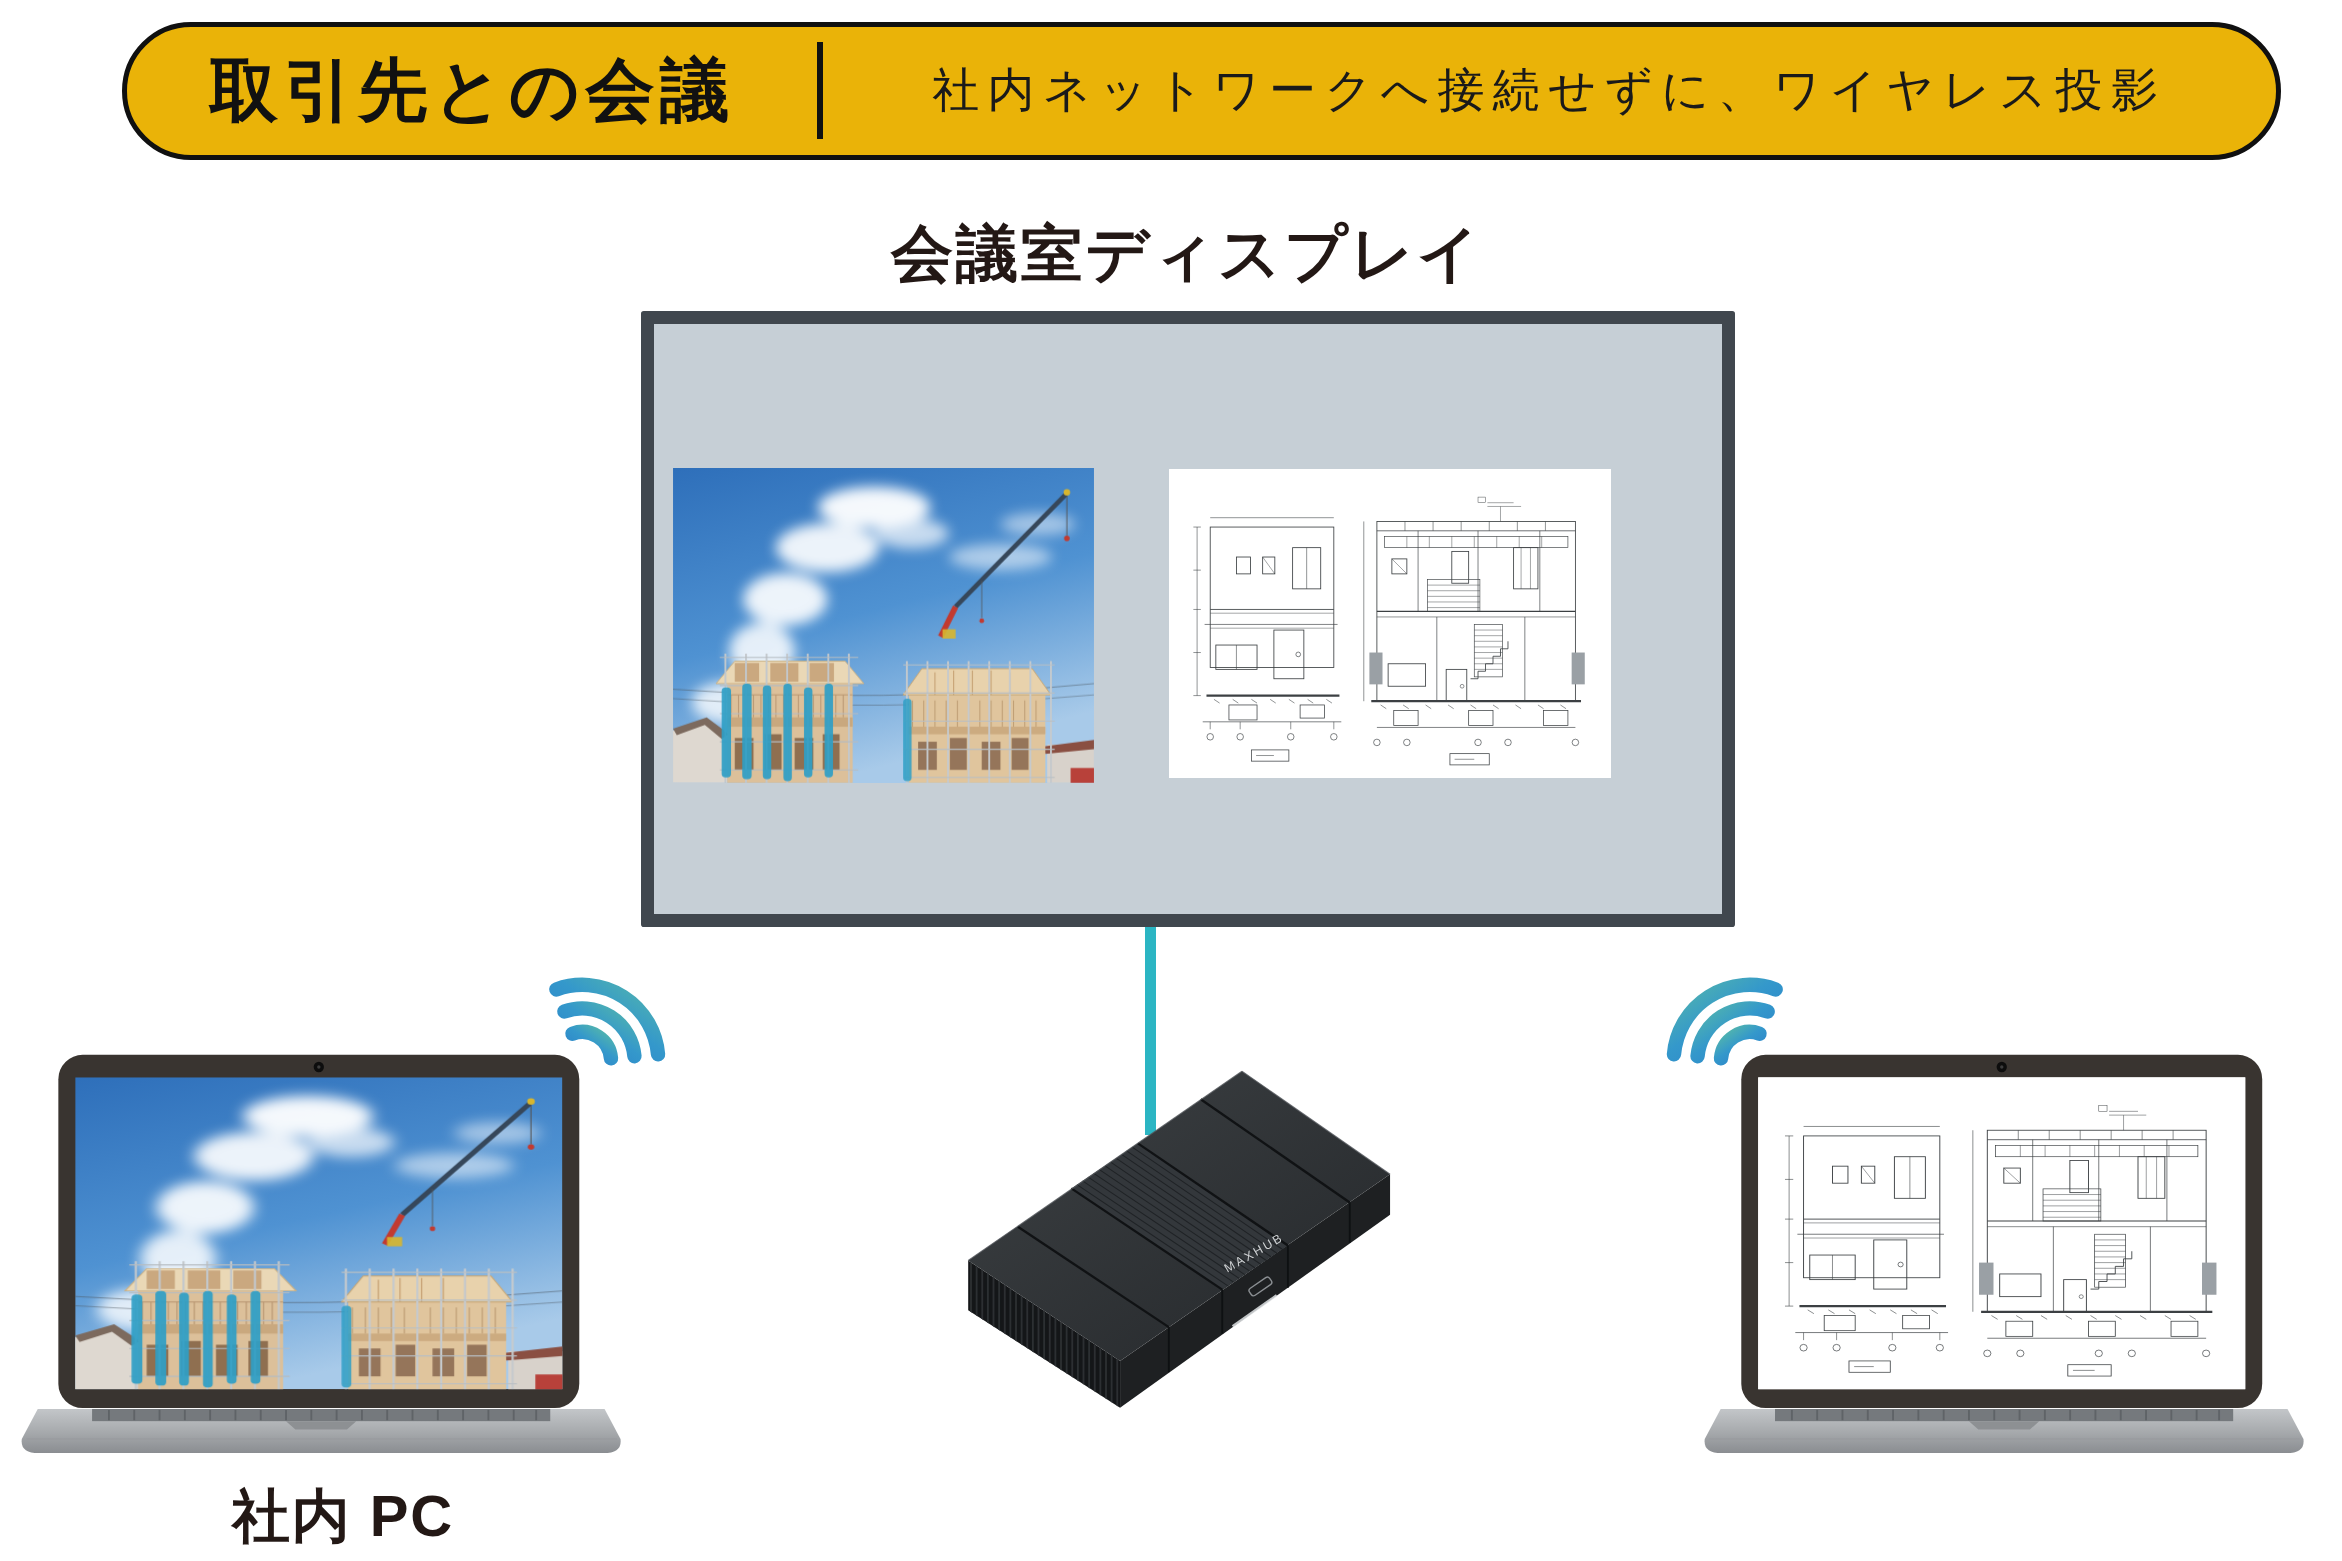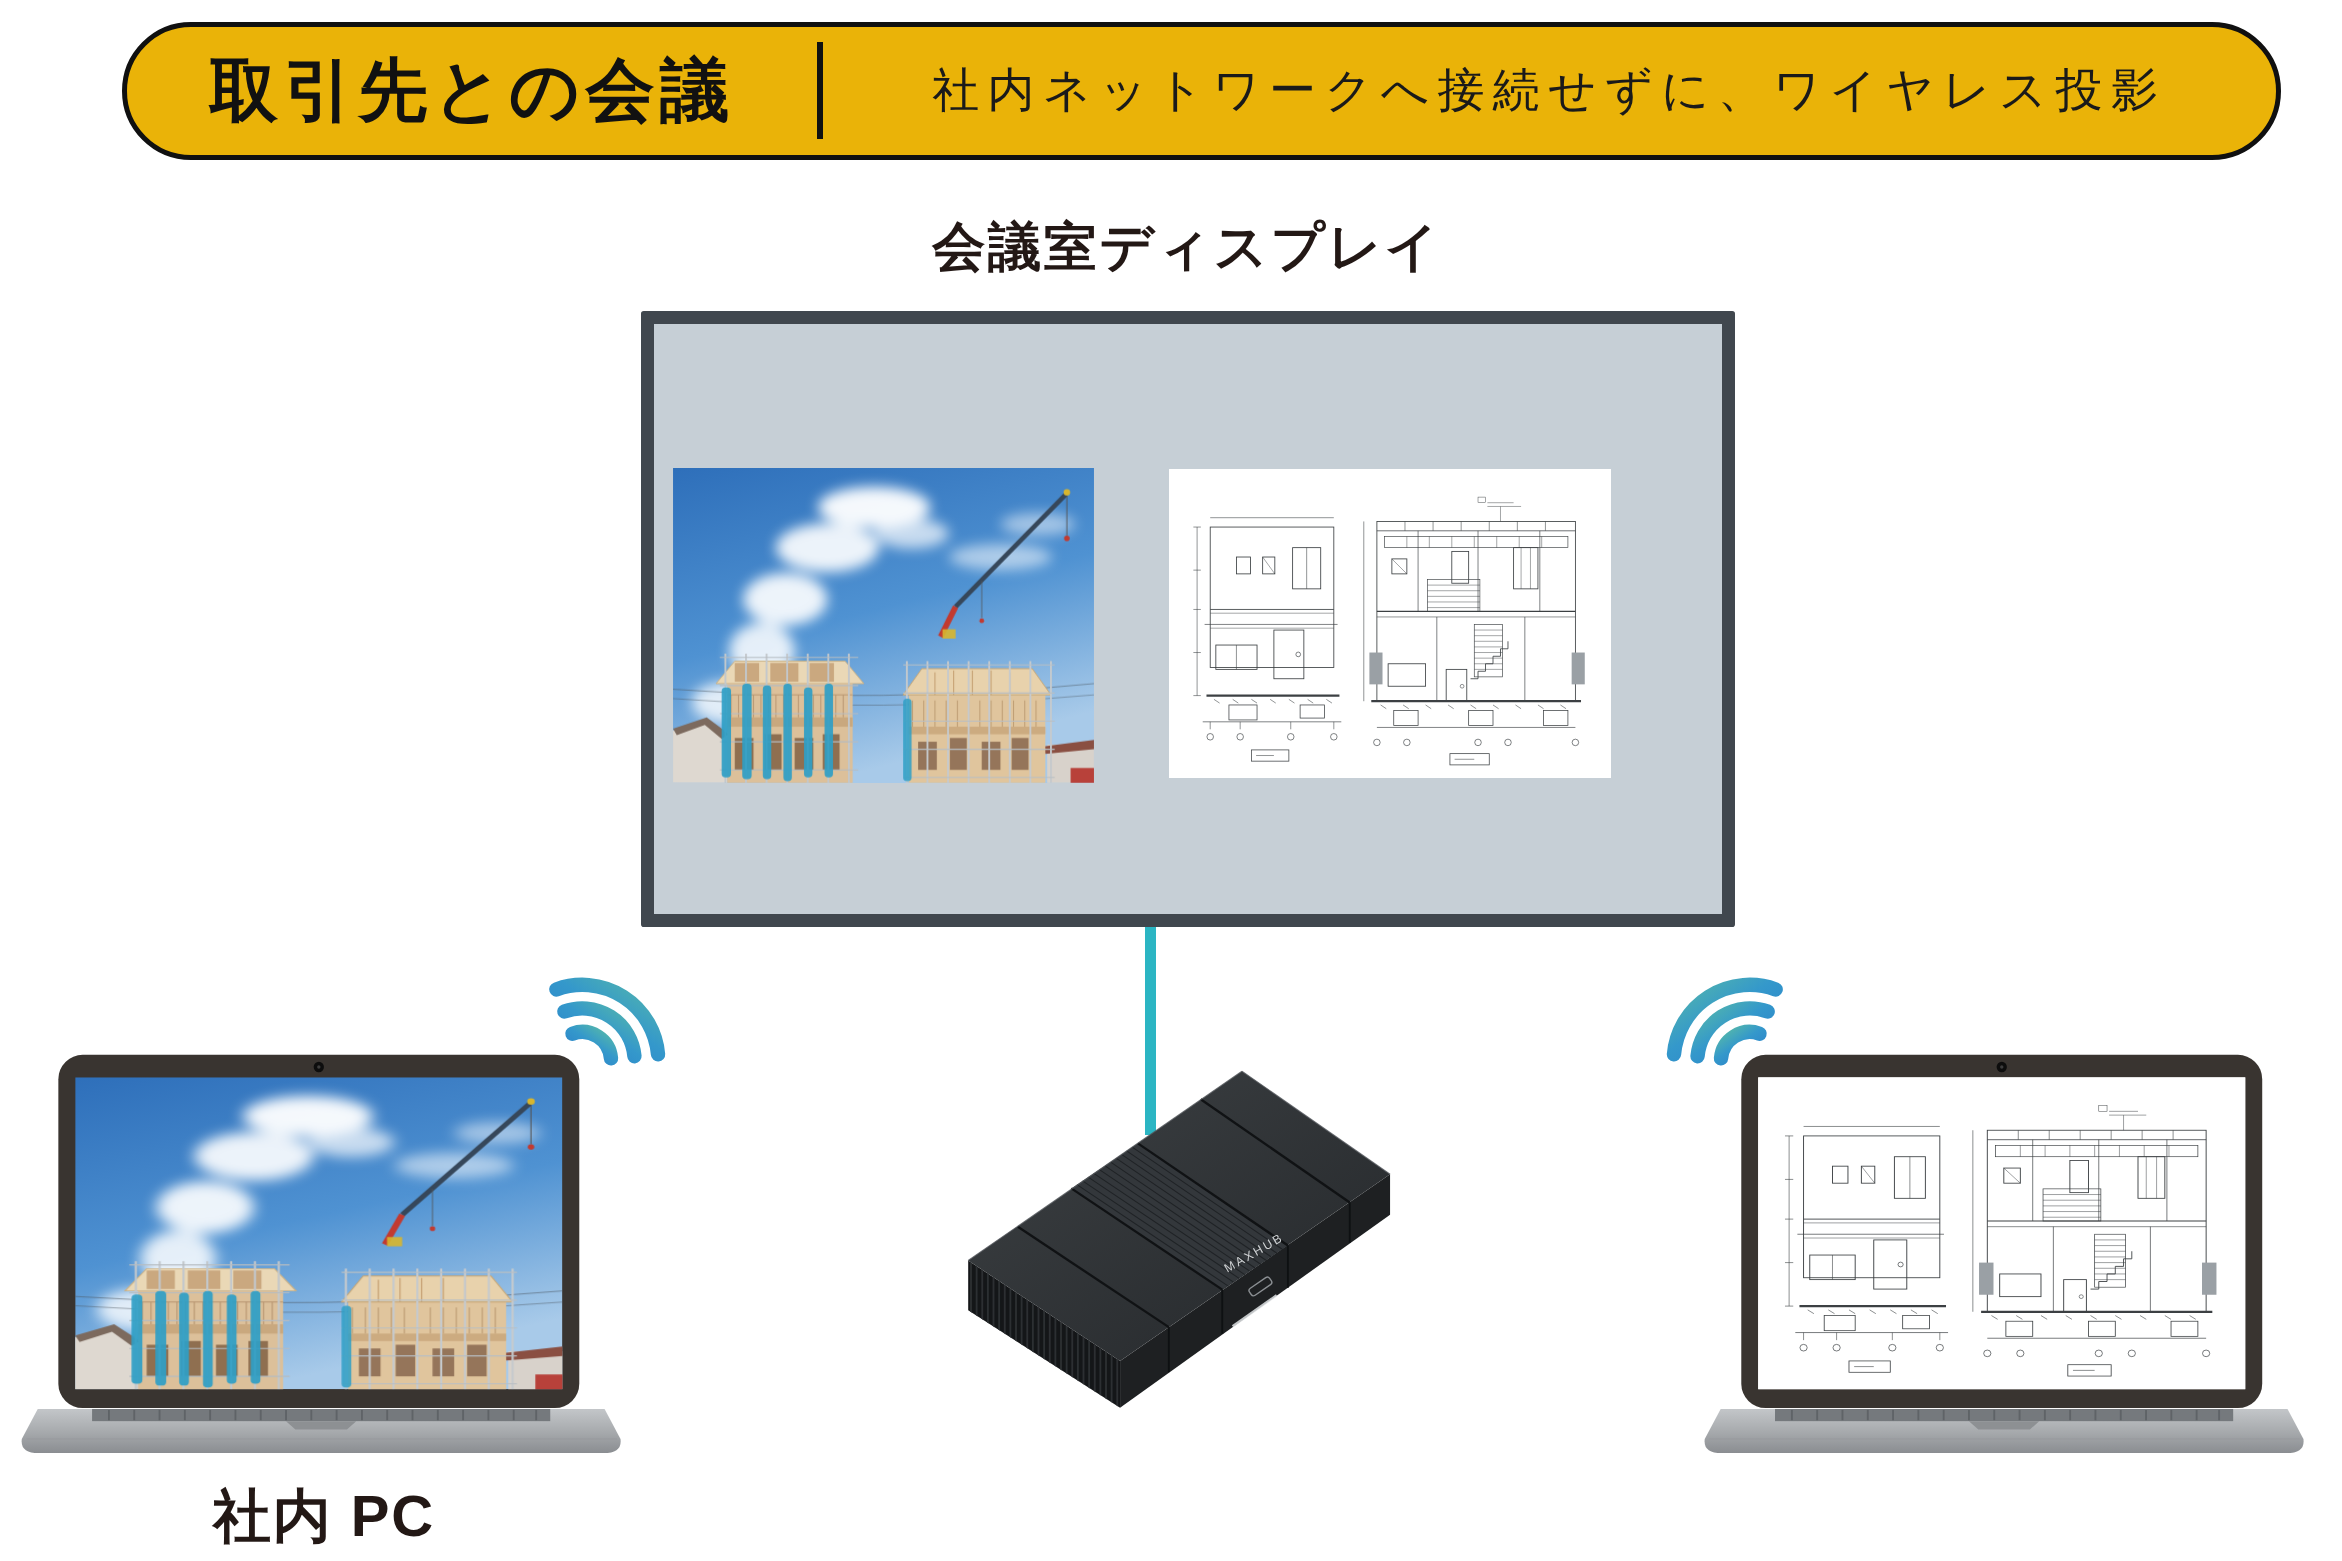--- a/index.html
+++ b/index.html
@@ -8,35 +8,35 @@
   .abs{position:absolute;}
 
   
   .hdr{left:122px;top:21.5px;width:2159px;height:138px;border:5.6px solid #101010;border-radius:71px;
        box-sizing:border-box;display:flex;align-items:center;background:#eab308;}
   .hdr-left{width:690px;text-align:center;font-size:69px;font-weight:700;letter-spacing:5.6px;color:#111;}
   .hdr-div{width:5.6px;height:97px;background:#111;}
   .hdr-right{flex:1;text-align:center;font-size:47px;font-weight:400;letter-spacing:8.4px;color:#1a1a1a;}
 
   
-  .disp-title{left:1187px;top:212px;transform:translateX(-50%);font-size:53px;font-weight:700;
+  .disp-title{left:1187px;top:212px;transform:translateX(-50%);font-size:62px;font-weight:700;
               letter-spacing:2.8px;white-space:nowrap;color:#231815;}
 
   
   .display-frame{left:641px;top:311px;width:1094px;height:616px;box-sizing:border-box;
                  border:13px solid #40474e;background:#c6cfd6;border-radius:2.8px;}
   .disp-photo{left:673px;top:468px;width:421px;height:315px;}
   .disp-bp{left:1169px;top:469px;width:442px;height:309px;background:#fff;}
 
   
   .connector{left:1145px;top:918px;width:11.2px;height:217px;background:#2bb5c3;}
 
   
   .dev-label{transform:translateX(-50%);font-size:58px;font-weight:700;letter-spacing:1.9px;
-             white-space:nowrap;color:#231815;top:1478px;}
+             white-space:nowrap;color:#231815;top:1478px;margin-left:19px;}
 
   svg{display:block;}
 </style>
 </head>
 <body>
 
 <div class="stage">
 
   <svg width="0" height="0" style="position:absolute">
     <defs>

